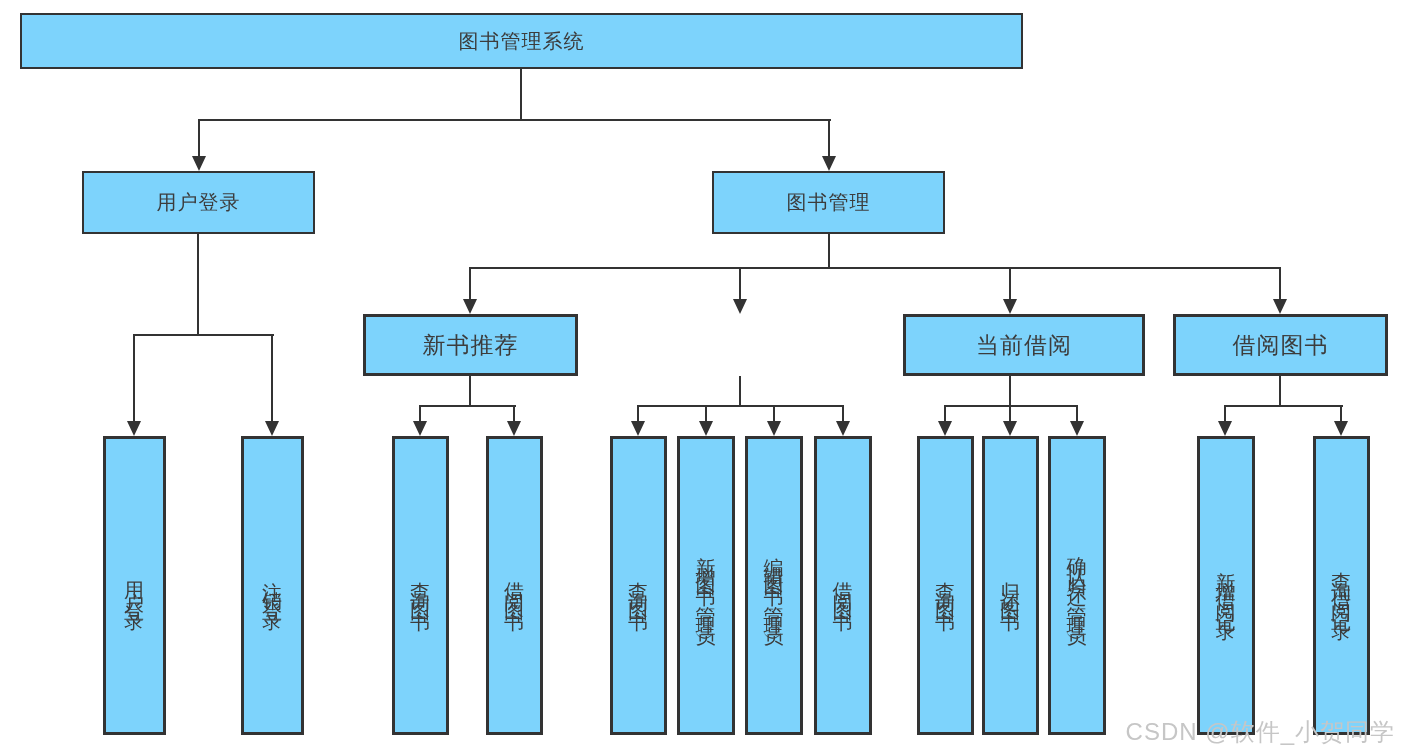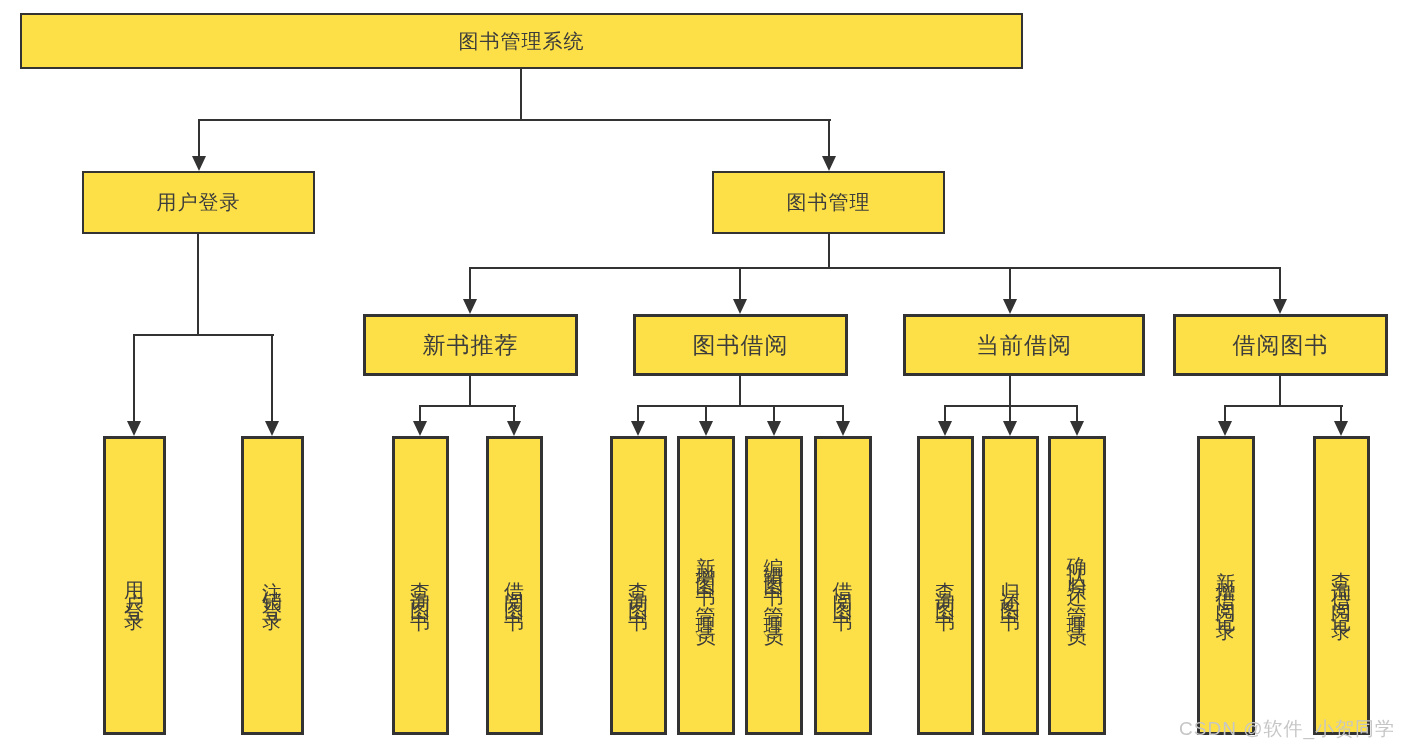--- a/index.html
+++ b/index.html
@@ -2,40 +2,40 @@
 <html style="--line: #333333; --text: #3c3c3c; --watermark: #c6c6c6; --box-bg: #ffffff;"><head>
 <meta charset="utf-8">
 <style>
   html,body{margin:0;padding:0;background:#ffffff;}
   .canvas{
     position:relative;width:1405px;height:747px;background:#ffffff;
     font-family:"Liberation Sans","DejaVu Sans",sans-serif;
     color:var(--text,#3c3c3c);overflow:hidden;
   }
   .box{
-    position:absolute;box-sizing:border-box;background:#fde047;
+    position:absolute;box-sizing:border-box;background:#7dd3fc;
     border:2px solid var(--line,#333333);
     display:flex;align-items:center;justify-content:center;
     font-size:20px;letter-spacing:1px;text-align:center;z-index:2;
   }
   .lvl3{border-width:3px;font-size:23px;}
   .leaf{border-width:3px;}
   .vtext{
     writing-mode:vertical-rl;line-height:1;font-size:20px;
     letter-spacing:10px;display:block;
   }
   .hline{position:absolute;height:2px;background:var(--line,#333333);z-index:1;}
   .vline{position:absolute;width:2px;background:var(--line,#333333);z-index:1;}
   .arrow{
     position:absolute;width:0;height:0;z-index:1;
     border-left:7px solid transparent;border-right:7px solid transparent;
     border-top:15px solid var(--line,#333333);
   }
   .watermark{
-    position:absolute;right:10px;top:716px;font-size:19px;
+    position:absolute;right:10px;top:716px;font-size:24px;
     color:var(--watermark,#c6c6c6);letter-spacing:1px;z-index:5;white-space:nowrap;
   }
 </style>
 </head>
 <body>
 
 <div class="canvas">
 
   <div class="box" style="left:20px;top:13px;width:1003px;height:56px;">
     <span>图书管理系统</span>
@@ -68,23 +68,20 @@
   <div class="arrow" style="left:463px;top:299px;"></div>
   <div class="vline" style="left:739px;top:267px;height:33px;"></div>
   <div class="arrow" style="left:733px;top:299px;"></div>
   <div class="vline" style="left:1009px;top:267px;height:33px;"></div>
   <div class="arrow" style="left:1003px;top:299px;"></div>
   <div class="vline" style="left:1279px;top:267px;height:33px;"></div>
   <div class="arrow" style="left:1273px;top:299px;"></div>
 
   <div class="box lvl3" style="left:363px;top:314px;width:215px;height:62px;">
     <span>新书推荐</span>
-  </div>
-  <div class="box lvl3" style="left:633px;top:314px;width:215px;height:62px;">
-    <span>图书借阅</span>
   </div>
   <div class="box lvl3" style="left:903px;top:314px;width:242px;height:62px;">
     <span>当前借阅</span>
   </div>
   <div class="box lvl3" style="left:1173px;top:314px;width:215px;height:62px;">
     <span>借阅图书</span>
   </div>
 
   <div class="vline" style="left:469px;top:376px;height:31px;"></div>
   <div class="hline" style="left:419px;top:405px;width:97px;"></div>

